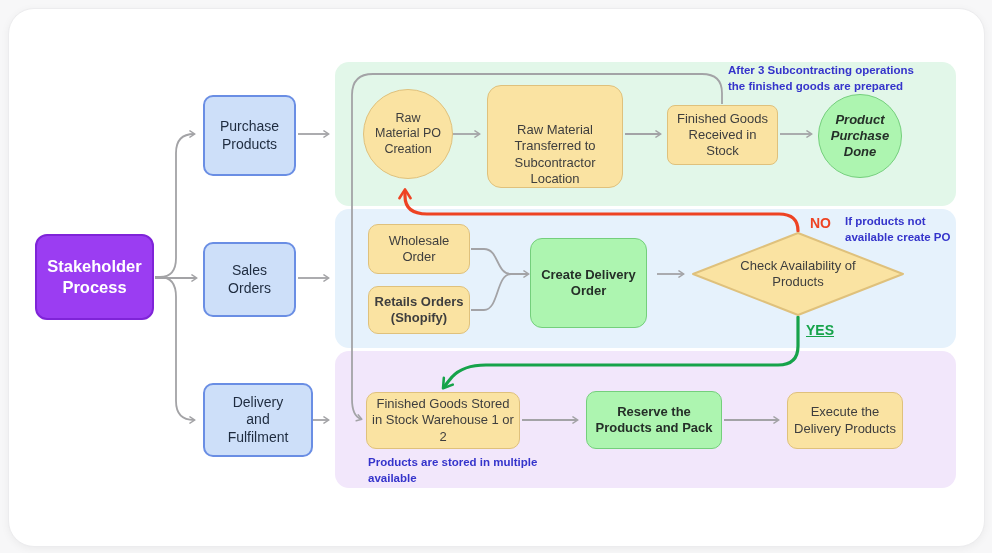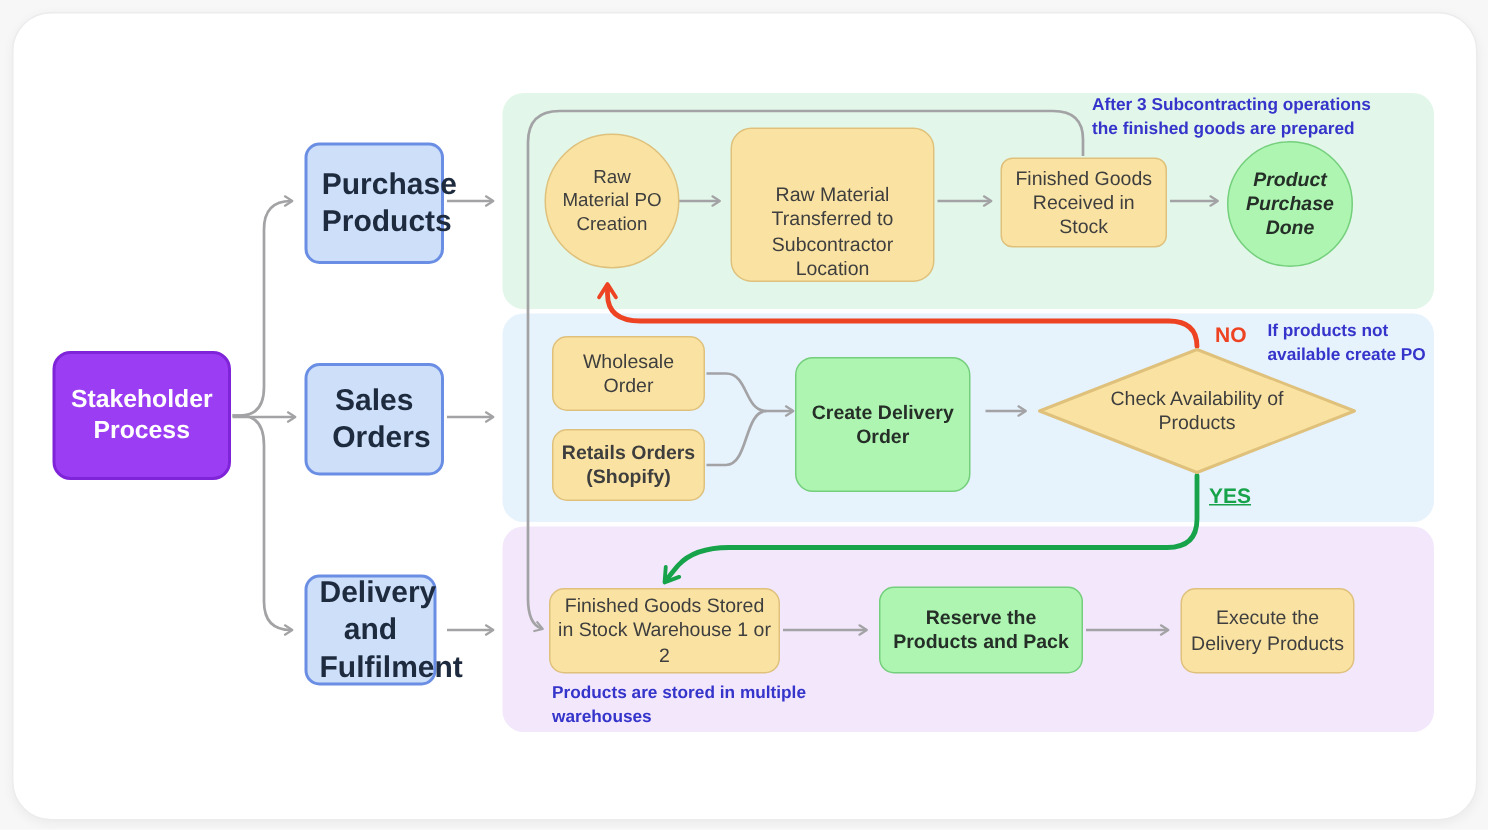--- a/index.html
+++ b/index.html
@@ -29,21 +29,21 @@
   .wire-green{stroke:var(--yes-green);stroke-width:3.2;stroke-linecap:round;}
   .mkg{stroke:var(--gray-line);} .mkr{stroke:var(--no-red);} .mky{stroke:var(--yes-green);}
   .diamond{fill:var(--yellow-fill);stroke:var(--yellow-border);stroke-width:2;stroke-linejoin:round;}
   .shape{position:absolute;display:flex;align-items:center;justify-content:center;
          text-align:center;box-sizing:border-box;z-index:3;color:var(--ink);
          font-size:13px;line-height:1.25;}
   .yellow{background:var(--yellow-fill);border:1.5px solid var(--yellow-border);border-radius:10px;}
   .greenbox{background:var(--green-fill);border:1.5px solid var(--green-border);
             border-radius:12px;font-weight:bold;color:#252F28;}
   .bluebox{background:var(--blue-fill);border:2px solid var(--blue-border);
-           border-radius:10px;font-weight:bold;font-size:20px;color:var(--dark);}
+           border-radius:10px;font-weight:normal;font-size:14px;color:var(--dark);}
   .circle{border-radius:50%;}
   .root{background:var(--purple-fill);border:2px solid var(--purple-border);
         border-radius:12px;color:#fff;font-weight:bold;font-size:16.5px;}
   .lbl{position:absolute;z-index:4;font-weight:bold;font-size:14px;}
   .ann{position:absolute;z-index:4;font-weight:bold;font-size:11.5px;line-height:1.35;
        color:var(--annotation-blue);white-space:nowrap;}
 </style>
 </head>
 <body>
 
@@ -88,21 +88,21 @@
 
   <div class="shape root" style="left:35px;top:234px;width:119px;height:86px;">
     <span style="width:100px;">Stakeholder Process</span>
   </div>
   <div class="shape bluebox" style="left:203px;top:95px;width:93px;height:81px;">
     <span style="width:70px;">Purchase Products</span>
   </div>
   <div class="shape bluebox" style="left:203px;top:242px;width:93px;height:75px;">
     <span style="width:56px;">Sales Orders</span>
   </div>
-  <div class="shape bluebox" style="left:203px;top:383px;width:88px;height:74px;">
+  <div class="shape bluebox" style="left:203px;top:383px;width:110px;height:74px;">
     <span style="width:68px;">Delivery and Fulfilment</span>
   </div>
 
   <div class="shape yellow circle" style="left:363px;top:89px;width:90px;height:90px;font-size:12.5px;">
     <span style="width:70px;">Raw Material PO Creation</span>
   </div>
   <div class="shape yellow" style="left:487px;top:85px;width:136px;height:103px;border-radius:14px;align-items:flex-end;">
     <span style="width:112px;">Raw Material Transferred to Subcontractor Location</span>
   </div>
   <div class="shape yellow" style="left:667px;top:105px;width:111px;height:60px;border-radius:8px;">
@@ -139,15 +139,15 @@
     <span style="width:144px;">Finished Goods Stored in Stock Warehouse 1 or 2</span>
   </div>
   <div class="shape greenbox" style="left:586px;top:391px;width:136px;height:58px;border-radius:10px;">
     <span style="width:132px;">Reserve the Products and Pack</span>
   </div>
   <div class="shape yellow" style="left:787px;top:392px;width:116px;height:57px;">
     <span style="width:106px;">Execute the Delivery Products</span>
   </div>
   <div class="ann" style="left:368px;top:455px;">
     <div>Products are stored in multiple</div>
-    <div>warehouses</div>
+    <div>available</div>
   </div>
 </div>
 
 </body></html>

